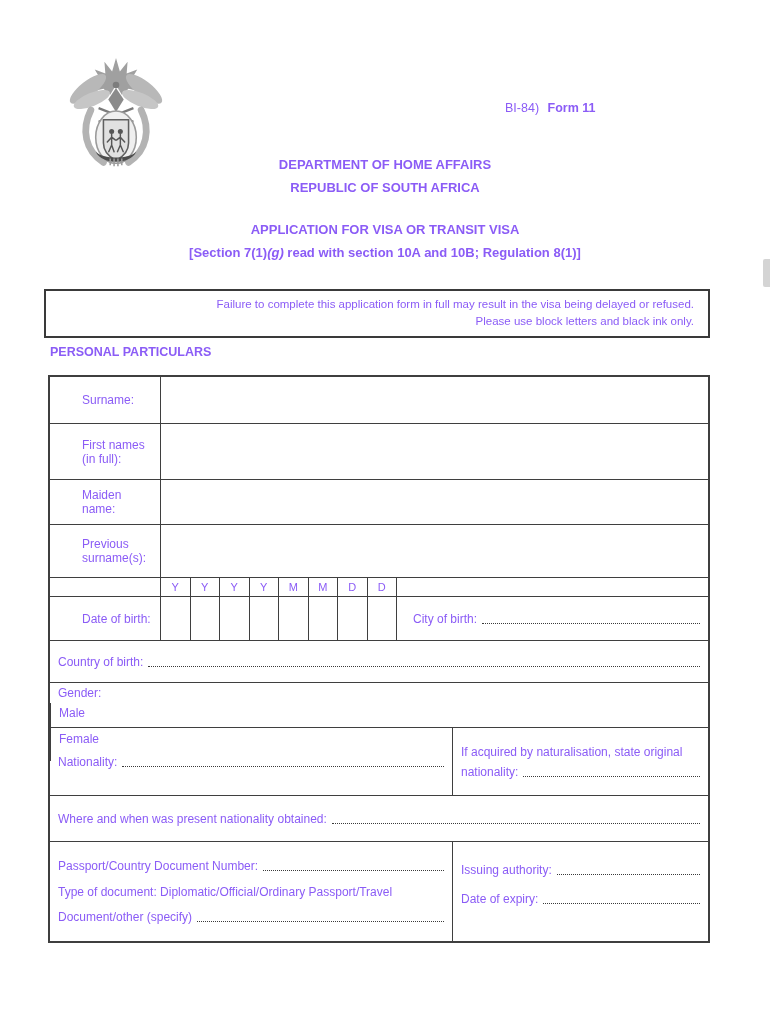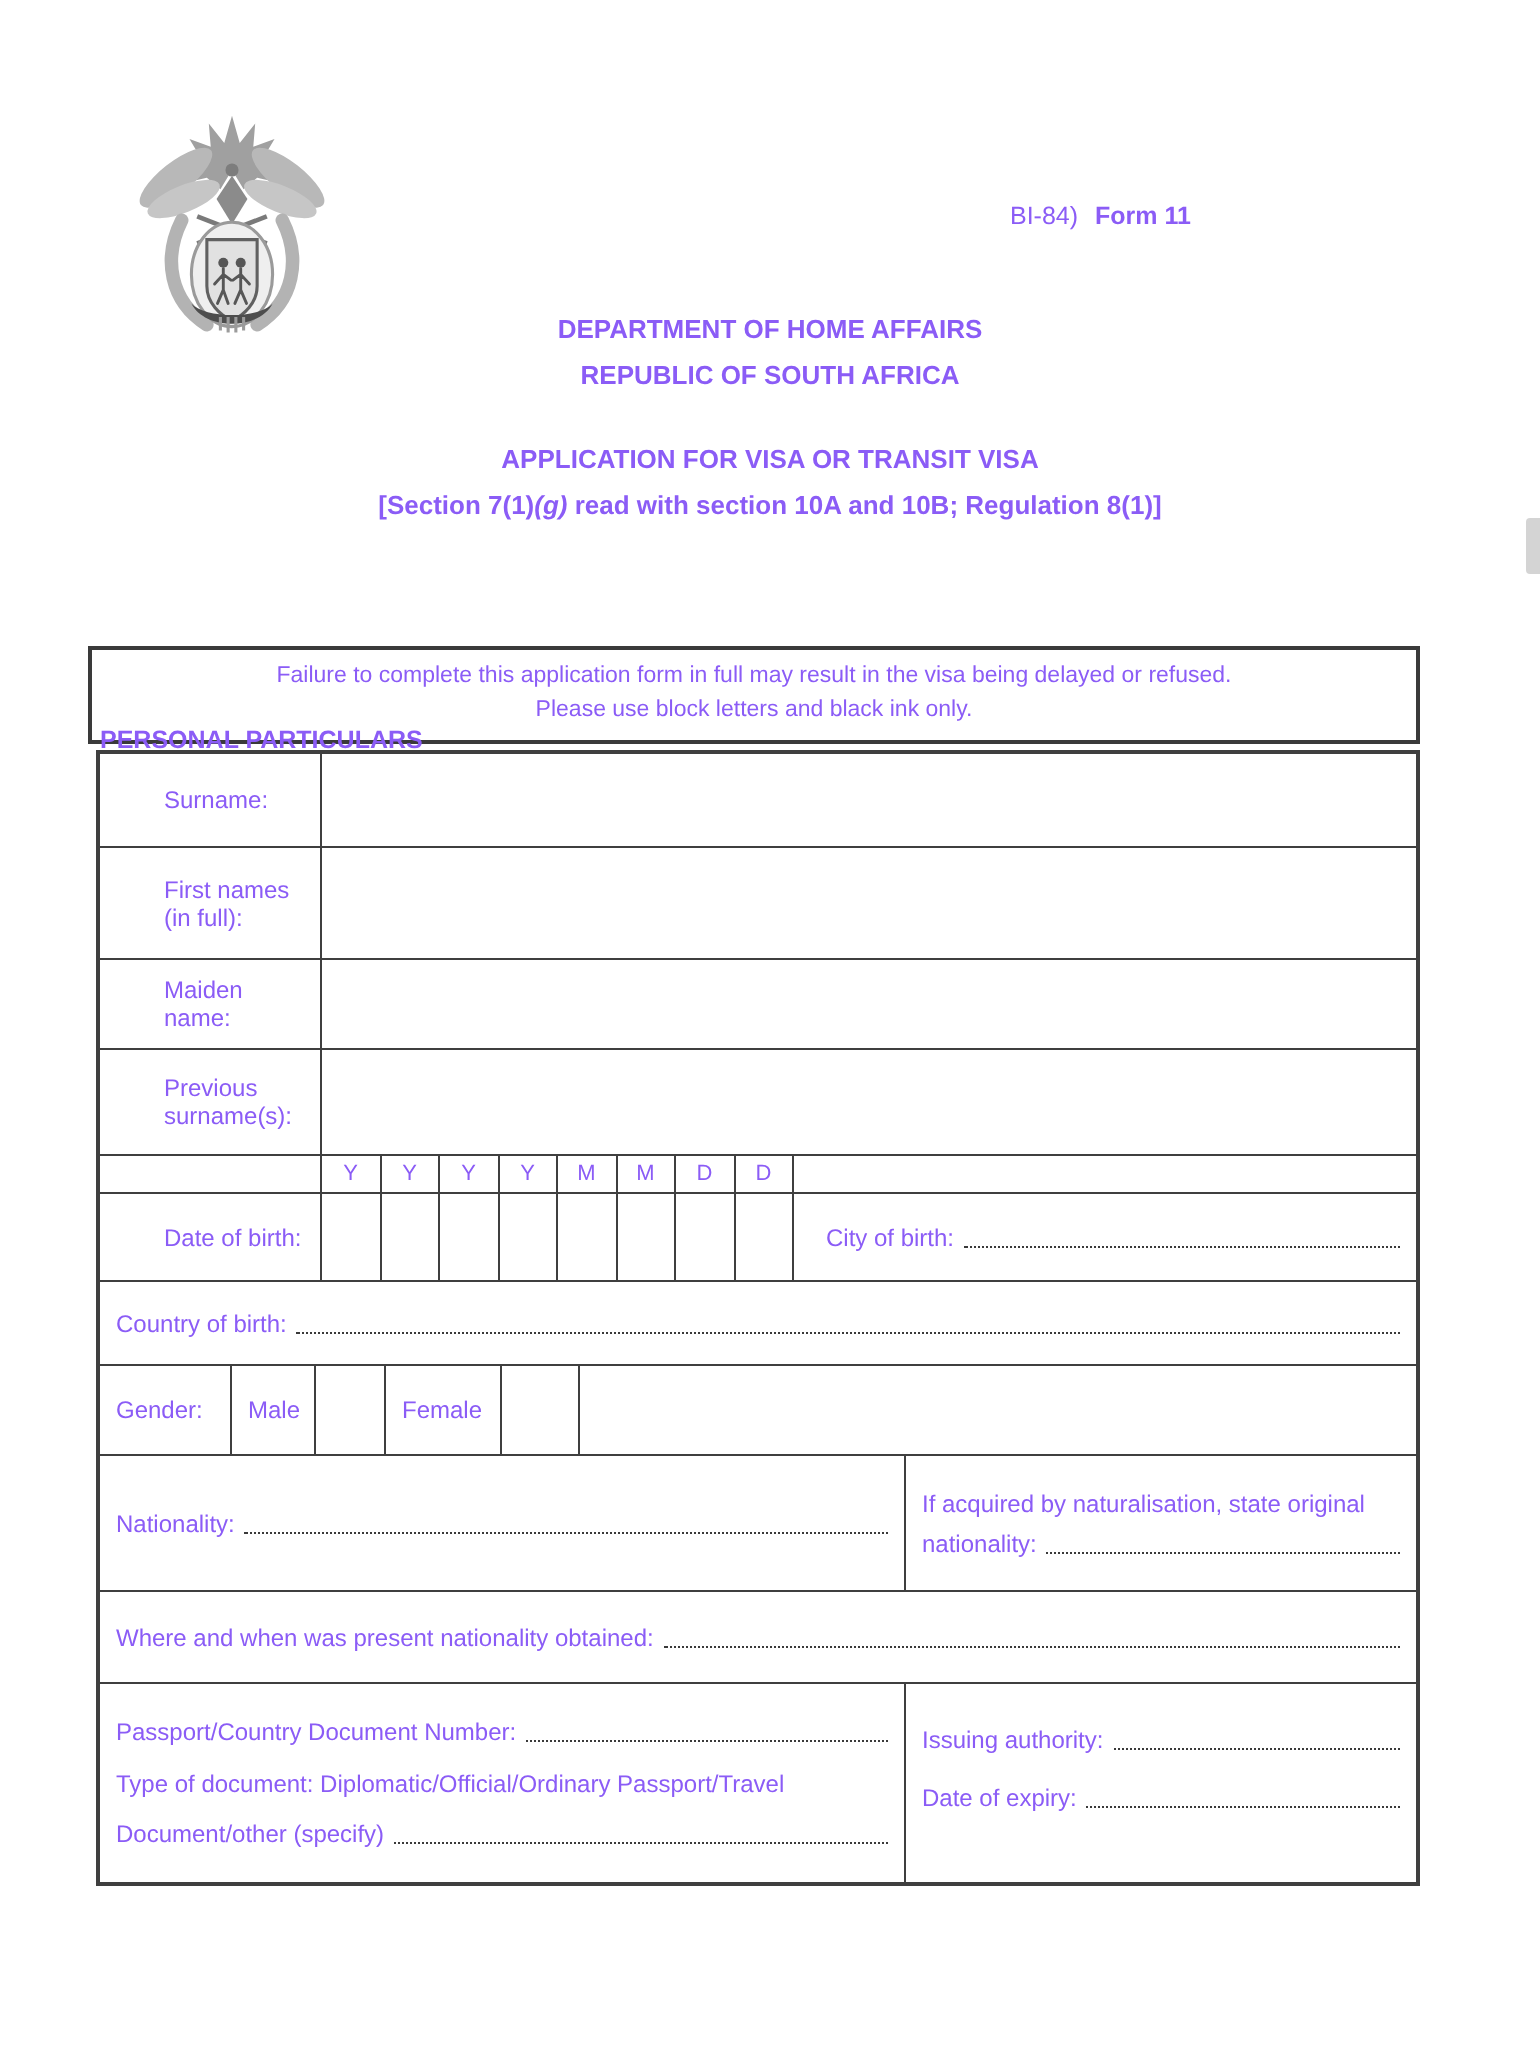--- a/index.html
+++ b/index.html
@@ -21,24 +21,24 @@
   .center-head { position: absolute; left: 0; right: 0; text-align: center; font-weight: bold; font-size: 13px; }
   .dept      { top: 157px; }
   .republic  { top: 180px; }
   .app-title { top: 222px; }
   .app-sub   { top: 245px; }
   .app-sub .it { font-style: italic; }
 
   .notice {
     position: absolute; top: 289px; left: 44px; width: 666px;
     border: 2px solid #3a3a3a; padding: 5px 14px;
-    text-align: center; font-size: 11.5px; line-height: 1.5; margin-top: 34px;
-  }
-
-  .section-title { position: absolute; top: 363px; left: 50px; font-weight: bold; font-size: 12.5px; }
+    text-align: right; font-size: 11.5px; line-height: 1.5;
+  }
+
+  .section-title { position: absolute; top: 345px; left: 50px; font-weight: bold; font-size: 12.5px; }
 
   .tbl {
     position: absolute; top: 375px; left: 48px; width: 662px;
     border: 2px solid #3f3f3f; font-size: 12px; background: #fff;
   }
   .row { display: flex; border-top: 1.5px solid #3f3f3f; }
   .row:first-child { border-top: none; }
   .cell {
     border-left: 1.5px solid #3f3f3f;
     padding: 3px 8px; display: flex; align-items: center; min-width: 0;
@@ -174,21 +174,21 @@
       </div>
     </div>
 
     <div class="row" style="height:42px;">
       <div class="cell flex">
         <span class="nowrap">Country of birth:</span>
         <span class="dots"></span>
       </div>
     </div>
 
-    <div class="row" style="height:45px;">
+    <div class="row" style="height:45px;flex-direction:column;">
       <div class="cell" style="width:65px;flex:none;">Gender:</div>
       <div class="cell" style="width:42px;flex:none;">Male</div>
       <div class="cell" style="width:35px;flex:none;"></div>
       <div class="cell" style="width:58px;flex:none;">Female</div>
       <div class="cell" style="width:39px;flex:none;"></div>
       <div class="cell flex"></div>
     </div>
 
     <div class="row" style="height:68px;">
       <div class="cell" style="width:402px;flex:none;">

